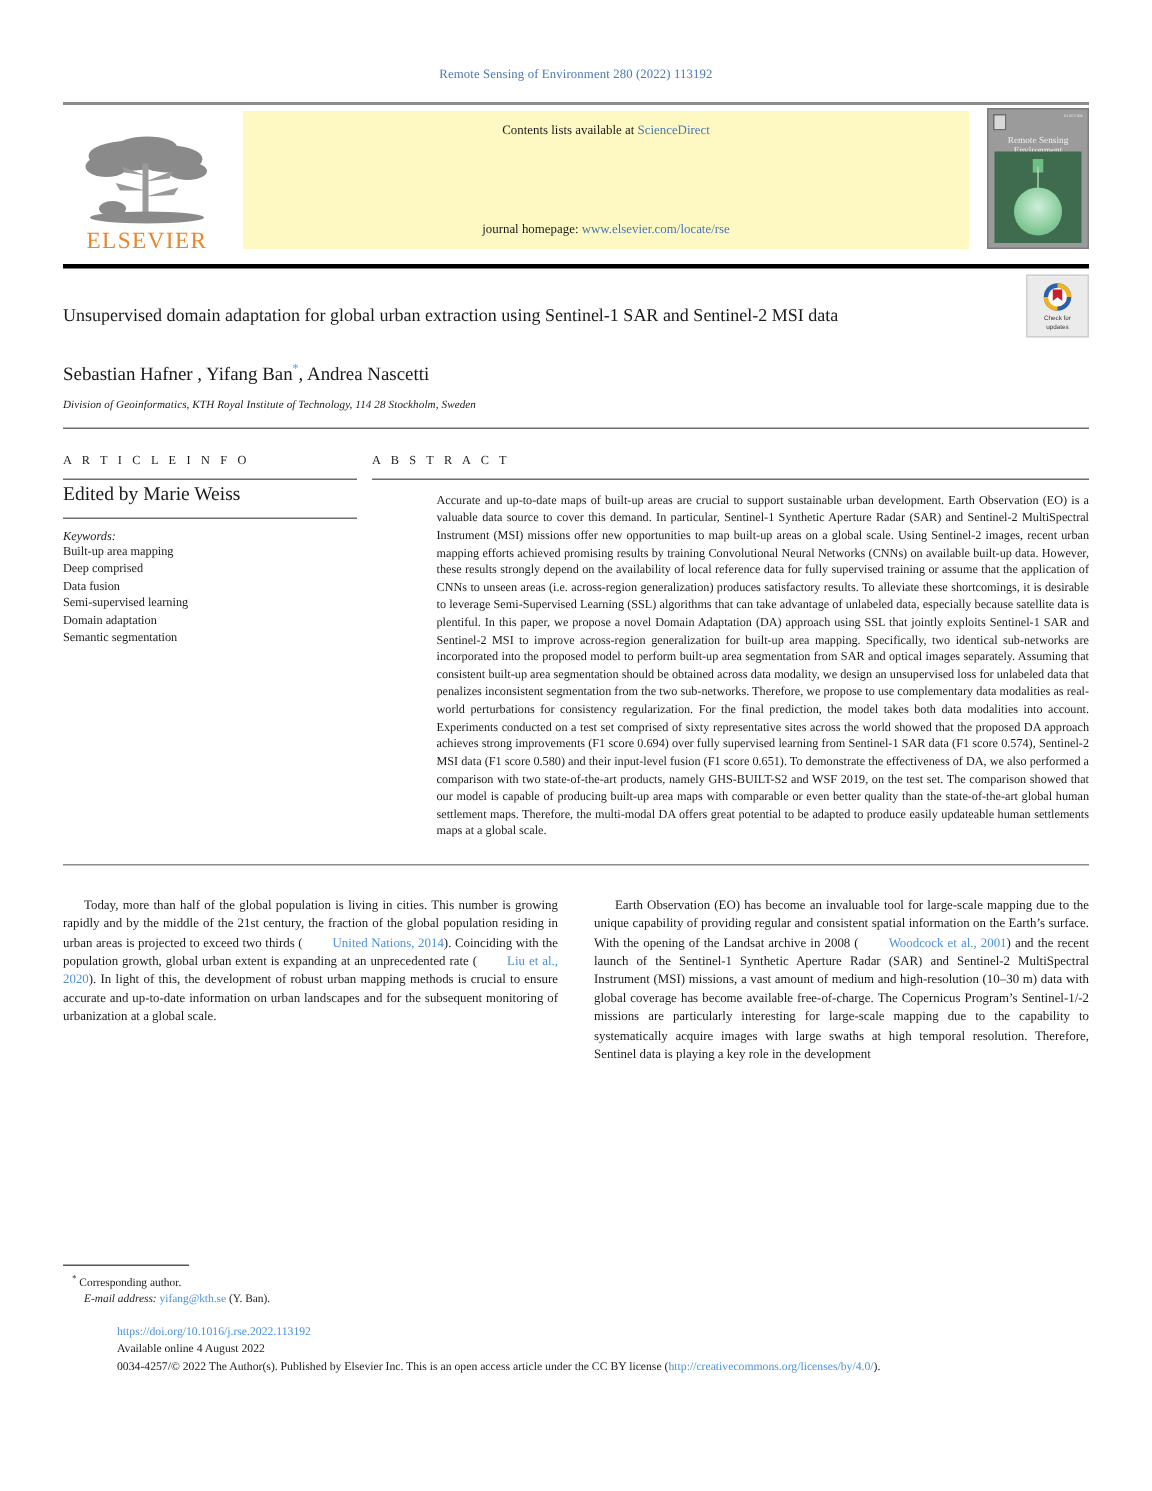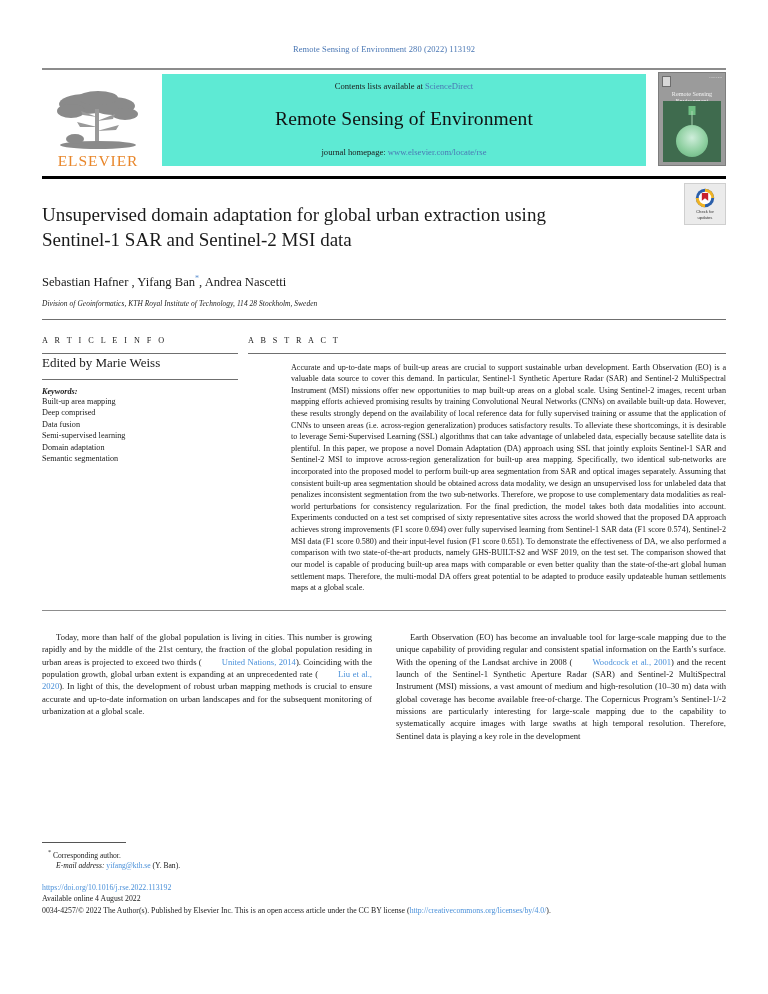--- a/index.html
+++ b/index.html
@@ -61,21 +61,21 @@
   .elsevier-word {
     font-family: "Liberation Serif", serif;
     font-size: 15.5px;
     letter-spacing: 0.06em;
     color: #e8862a;
     font-weight: 400;
     margin-top: 1px;
   }
   .journal-band {
     flex: 1 1 auto;
-    background: #5eead4;
+    background: #fef9c3;
     margin: 6px 8px 4px 8px;
     text-align: center;
     padding: 7px 0 9px 0;
     display: flex;
     flex-direction: column;
     justify-content: space-between;
   }
   .contents-line {
     font-size: 8.6px;
     color: #1a1a1a;
@@ -167,21 +167,21 @@
     height: 3px;
     background: #000000;
   }
 
   
   .title-area {
     margin: 24px 42px 0 42px;
     position: relative;
   }
   .paper-title {
-    font-size: 19px;
+    font-size: 12px;
     line-height: 1.30;
     color: #1a1a1a;
     max-width: 560px;
     font-weight: 400;
   }
   .crossmark {
     position: absolute;
     right: 0;
     top: -20px;
     width: 40px;
@@ -257,21 +257,20 @@
   .underline-thin2 {
     height: 1px;
     background: #6f6f6f;
     margin-top: 8px;
   }
   .kw-title {
     font-size: 8.2px;
     font-style: italic;
     margin-top: 7px;
     color: #1a1a1a;
-    font-weight: bold;
   }
   .kw-item {
     font-size: 8.2px;
     line-height: 1.40;
     color: #1a1a1a;
   }
 
   .abstract-body {
     margin-top: 8px;
     font-size: 8.15px;
@@ -329,20 +328,21 @@
     color: #1a1a1a;
     padding-left: 6px;
   }
   .footnote-line sup { font-size: 6px; }
   .footnote-line .em { font-style: italic; }
   .footer-gap { height: 10px; }
   .footer-line {
     font-size: 7.8px;
     line-height: 1.46;
     color: #1a1a1a;
+    margin-left: 36px;
   }
   .footer-doi { color: #4a90d9; }
 </style>
 </head>
 <body>
 
 <div class="page">
 
   <div class="running-head">Remote Sensing of Environment 280 (2022) 113192</div>
 
@@ -371,21 +371,20 @@
         </g>
       </svg>
       <div class="elsevier-word">ELSEVIER</div>
     </div>
 
     <div class="journal-band">
       <div class="contents-line">
         <span>Contents lists available at</span>
         <span class="link">ScienceDirect</span>
       </div>
-      <div class="journal-name">Remote Sensing of Environment</div>
       <div class="homepage-line">
         <span>journal homepage:</span>
         <span class="link">www.elsevier.com/locate/rse</span>
       </div>
     </div>
 
     <div class="cover-block">
       <div class="cover-thumb">
         <div class="cover-top-row">
           <div class="cover-elsevier-mark"></div>

